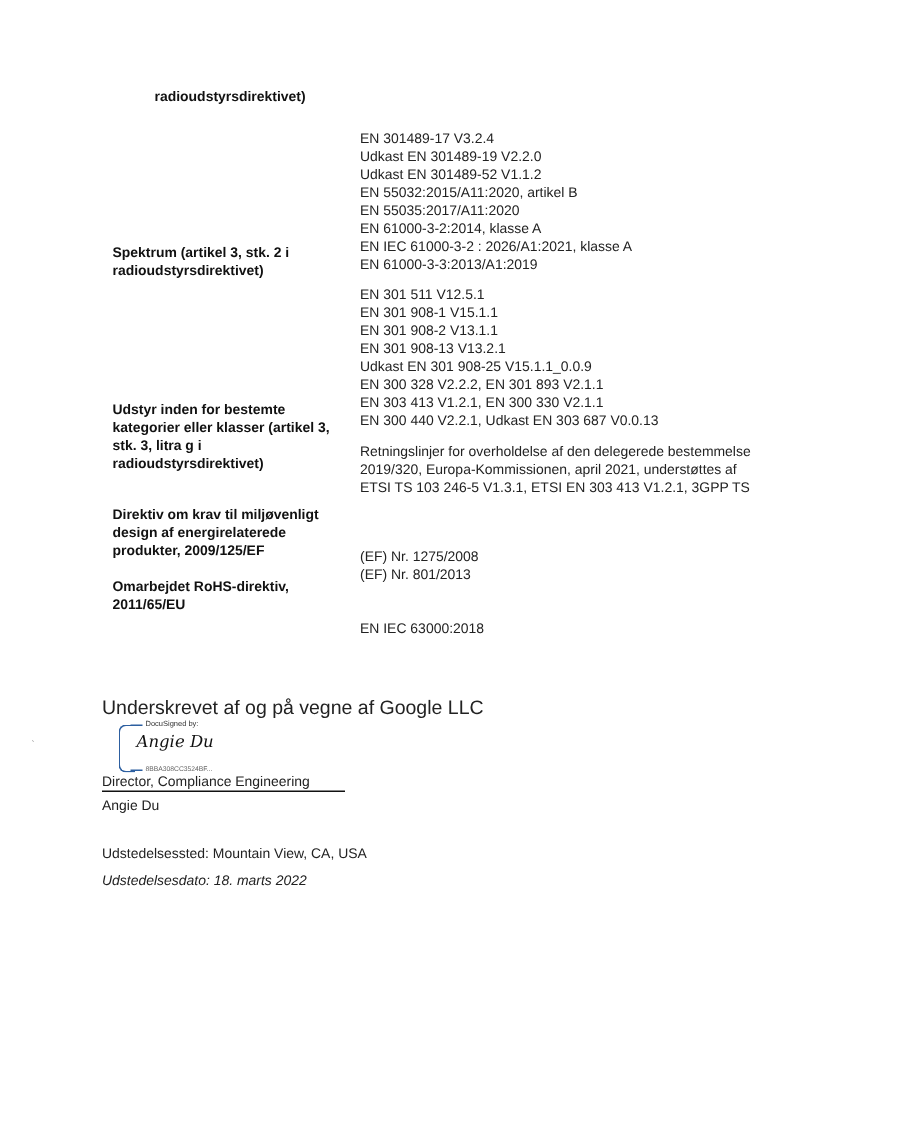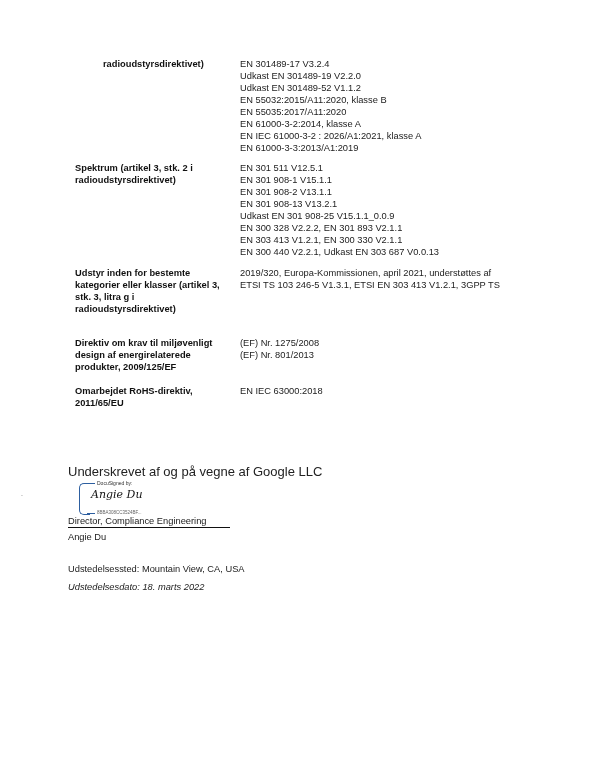--- a/index.html
+++ b/index.html
@@ -9,21 +9,21 @@
       color: #1a1a1a;
     }
     .row { position: absolute; left: 0; width: 602px; }
     .label {
       position: absolute; left: 75px; width: 160px;
       font-weight: bold; font-size: 9.3px; line-height: 12px; color: #111;
     }
     .label.first { left: 79px; margin-left: 24px; }
     .values {
       position: absolute; left: 240px; width: 330px;
-      font-size: 9.3px; line-height: 12px; color: #222;
+      font-size: 9.3px; line-height: 12px; color: #222; margin-top: 28px;
     }
     .values div { white-space: nowrap; }
     .values.para div { white-space: nowrap; }
     .signed-by {
       position: absolute; left: 68px; top: 464px;
       font-size: 13px; color: #222; text-align: right;
     }
     .sig-box {
       position: absolute; left: 79px; top: 480px; width: 90px; height: 36px;
     }
@@ -53,21 +53,21 @@
 <body>
 
 <div>
 
   <div class="row" style="top:58px;">
     <div class="label first">radioudstyrsdirektivet)</div>
     <div class="values">
       <div>EN 301489-17 V3.2.4</div>
       <div>Udkast EN 301489-19 V2.2.0</div>
       <div>Udkast EN 301489-52 V1.1.2</div>
-      <div>EN 55032:2015/A11:2020, klasse B</div>
+      <div>EN 55032:2015/A11:2020, artikel B</div>
       <div>EN 55035:2017/A11:2020</div>
       <div>EN 61000-3-2:2014, klasse A</div>
       <div>EN IEC 61000-3-2 : 2026/A1:2021, klasse A</div>
       <div>EN 61000-3-3:2013/A1:2019</div>
     </div>
   </div>
 
   <div class="row" style="top:162px;">
     <div class="label">Spektrum (artikel 3, stk. 2 i radioudstyrsdirektivet)</div>
     <div class="values">
@@ -78,20 +78,21 @@
       <div>Udkast EN 301 908-25 V15.1.1_0.0.9</div>
       <div>EN 300 328 V2.2.2, EN 301 893 V2.1.1</div>
       <div>EN 303 413 V1.2.1, EN 300 330 V2.1.1</div>
       <div>EN 300 440 V2.2.1, Udkast EN 303 687 V0.0.13</div>
     </div>
   </div>
 
   <div class="row" style="top:267px;">
     <div class="label">Udstyr inden for bestemte kategorier eller klasser (artikel 3, stk. 3, litra g i radioudstyrsdirektivet)</div>
     <div class="values para">
+      <div>Retningslinjer for overholdelse af den delegerede bestemmelse</div>
       <div>2019/320, Europa-Kommissionen, april 2021, understøttes af</div>
       <div>ETSI TS 103 246-5 V1.3.1, ETSI EN 303 413 V1.2.1, 3GPP TS</div>
     </div>
   </div>
 
   <div class="row" style="top:337px;">
     <div class="label">Direktiv om krav til miljøvenligt design af energirelaterede produkter, 2009/125/EF</div>
     <div class="values">
       <div>(EF) Nr. 1275/2008</div>
       <div>(EF) Nr. 801/2013</div>

